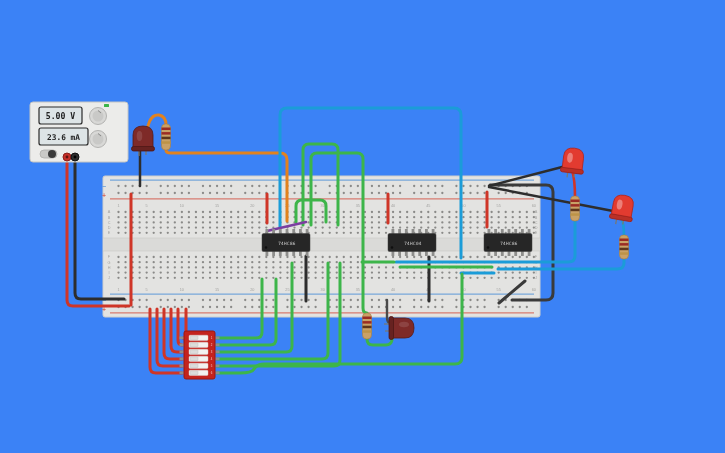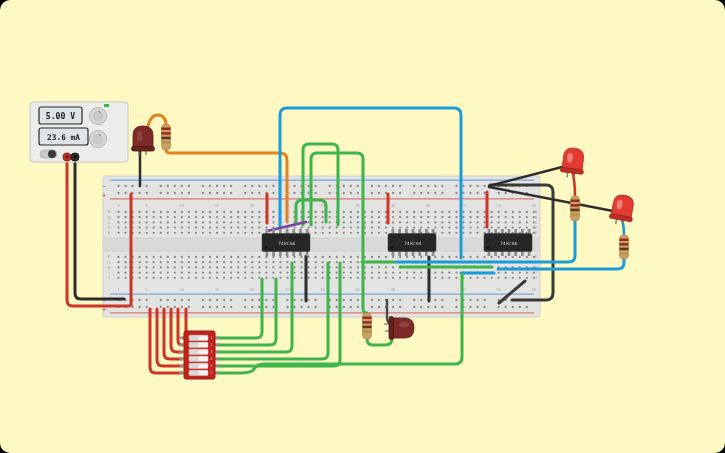--- a/index.html
+++ b/index.html
@@ -1,17 +1,17 @@
 <!DOCTYPE html>
 <html><head>
 <meta charset="utf-8">
 <style>
   html,body{margin:0;padding:0;background:#000;}
   body{width:725px;height:453px;overflow:hidden;font-family:"Liberation Sans",sans-serif;}
-  #stage{position:relative;width:725px;height:453px;background:#fef9c3;border-radius:10px;}
+  #stage{position:relative;width:725px;height:453px;background:#3b82f6;}
   svg{position:absolute;left:0;top:0;}
   text{font-family:"Liberation Sans",sans-serif;}
   .mono{font-family:"DejaVu Sans Mono",monospace;}
   .bb-label{fill:#a3a3a1;font-size:3.8px;}
   .wire{fill:none;stroke-linecap:round;stroke-linejoin:round;}
 </style>
 </head>
 <body>
 
 <div id="stage">

